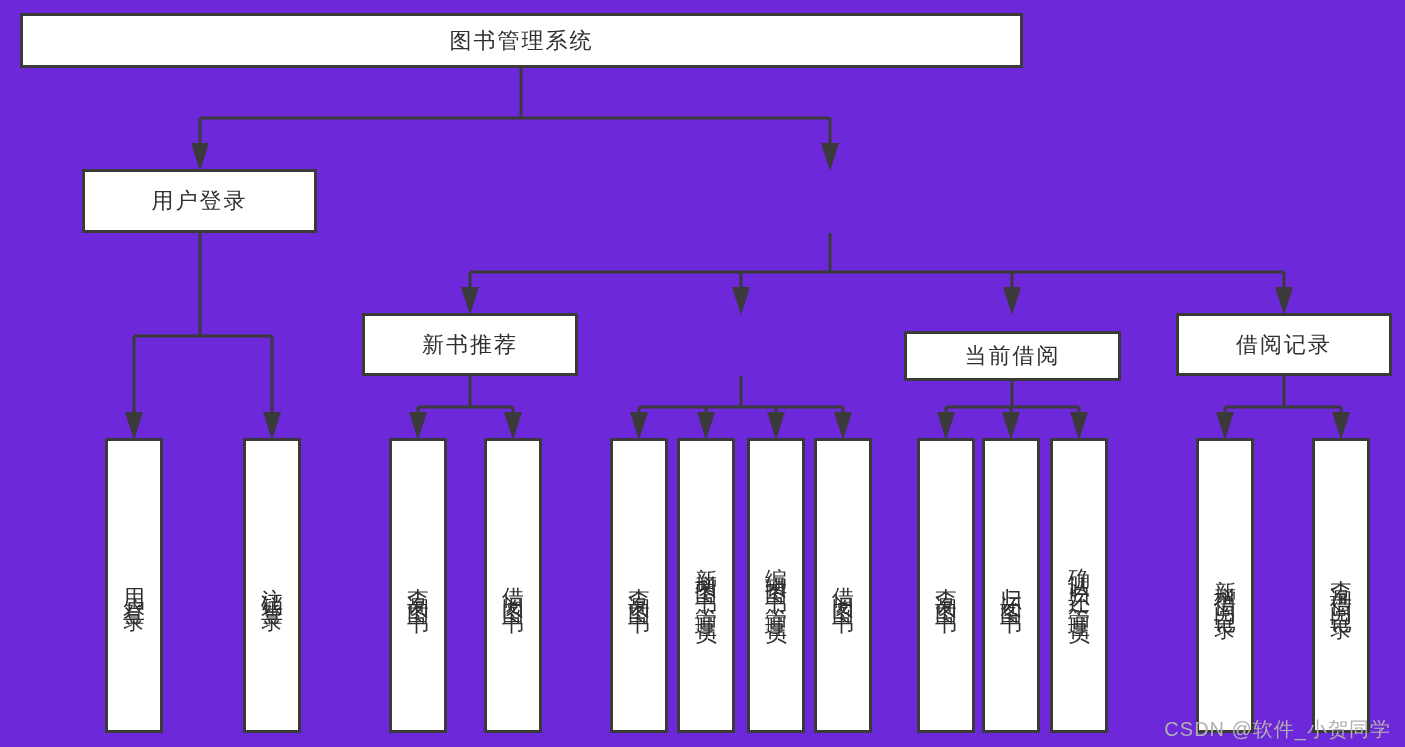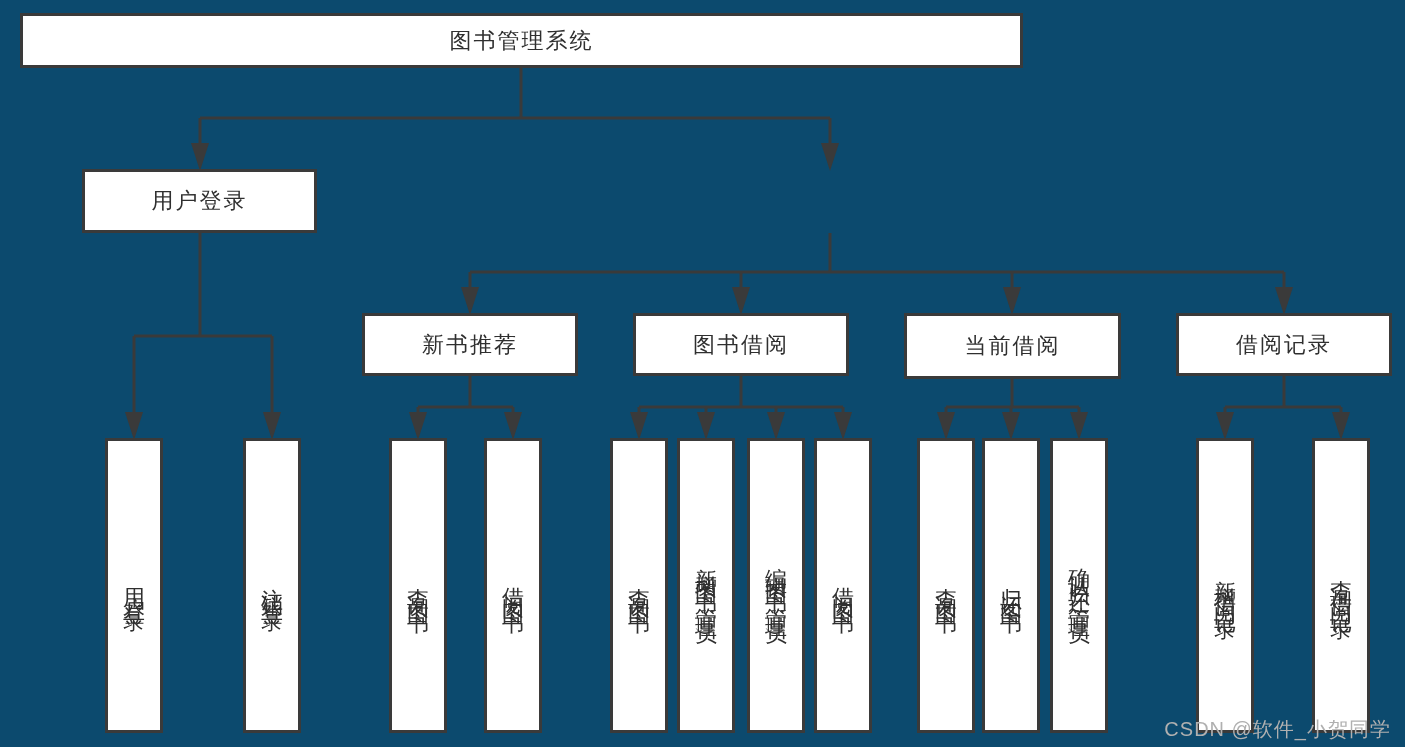--- a/index.html
+++ b/index.html
@@ -5,21 +5,21 @@
   html, body {
     margin: 0;
     padding: 0;
     background: #ffffff;
     font-family: "Liberation Sans", "DejaVu Sans", sans-serif;
   }
   #stage {
     position: relative;
     width: 1405px;
     height: 747px;
-    background: #0c4a6e;
+    background: #6d28d9;
     overflow: hidden;
   }
   #connectors {
     position: absolute;
     left: 0;
     top: 0;
     z-index: 0;
   }
   .box {
     position: absolute;
@@ -34,21 +34,21 @@
     letter-spacing: 2px;
     z-index: 1;
   }
   .box span { white-space: nowrap; }
   
   .n-root          { left: 20px;   top: 13px;  width: 1003px; height: 55px; }
   .n-user-login    { left: 82px;   top: 169px; width: 235px;  height: 64px; }
   .n-book-mgmt     { left: 712px;  top: 169px; width: 235px;  height: 64px; }
   .n-new-book      { left: 362px;  top: 313px; width: 216px;  height: 63px; }
   .n-book-borrow   { left: 633px;  top: 313px; width: 216px;  height: 63px; }
-  .n-cur-borrow    { left: 904px;  top: 313px; width: 217px;  height: 66px; }
+  .n-cur-borrow    { left: 904px;  top: 331px; width: 217px;  height: 50px; }
   .n-borrow-rec    { left: 1176px; top: 313px; width: 216px;  height: 63px; }
   
   .leaf {
     top: 438px;
     width: 58px;
     height: 295px;
   }
   .leaf span {
     writing-mode: vertical-rl;
     text-orientation: mixed;
@@ -136,23 +136,20 @@
     <span>图书管理系统</span>
   </div>
 
   <div class="box n-user-login">
     <span>用户登录</span>
   </div>
 
   <div class="box n-new-book">
     <span>新书推荐</span>
   </div>
-  <div class="box n-book-borrow">
-    <span>图书借阅</span>
-  </div>
   <div class="box n-cur-borrow">
     <span>当前借阅</span>
   </div>
   <div class="box n-borrow-rec">
     <span>借阅记录</span>
   </div>
 
   <div class="box leaf l-user-login">
     <span>用户登录</span>
   </div>

